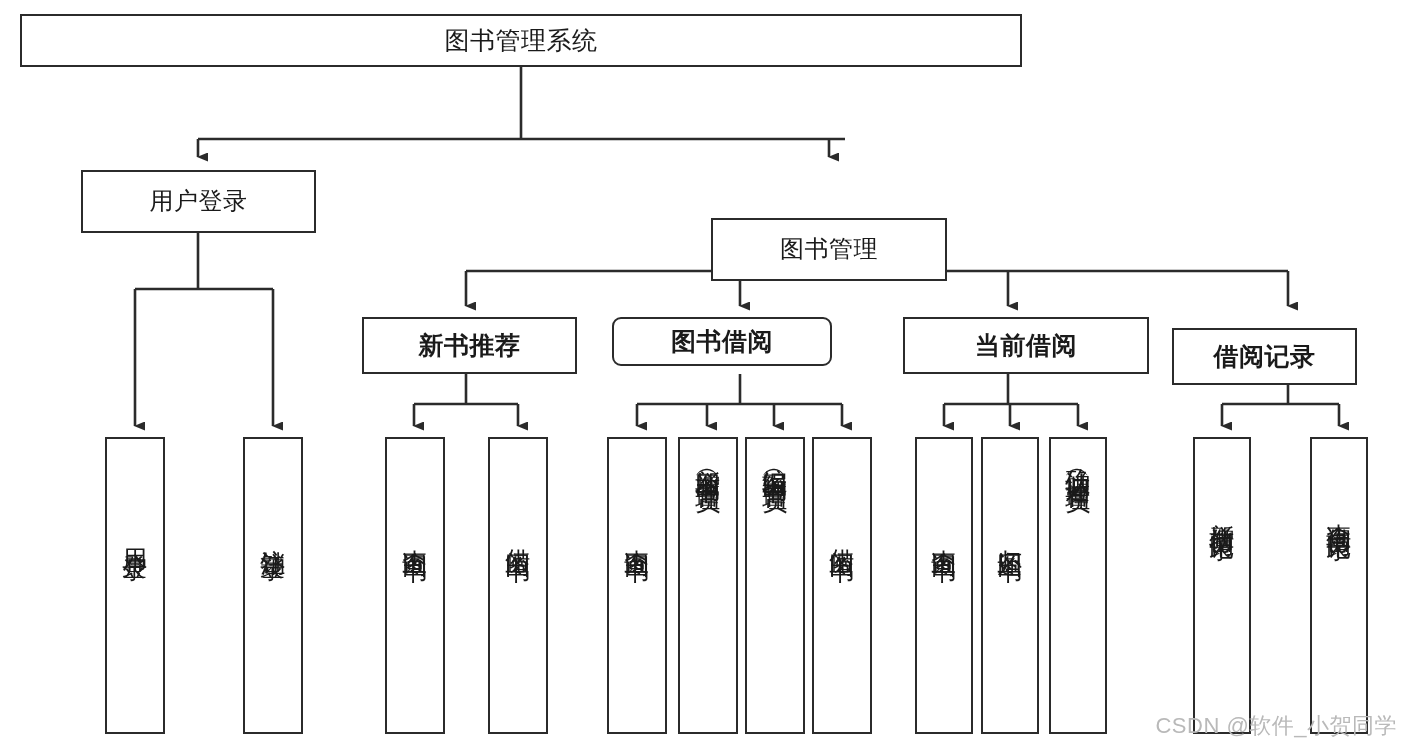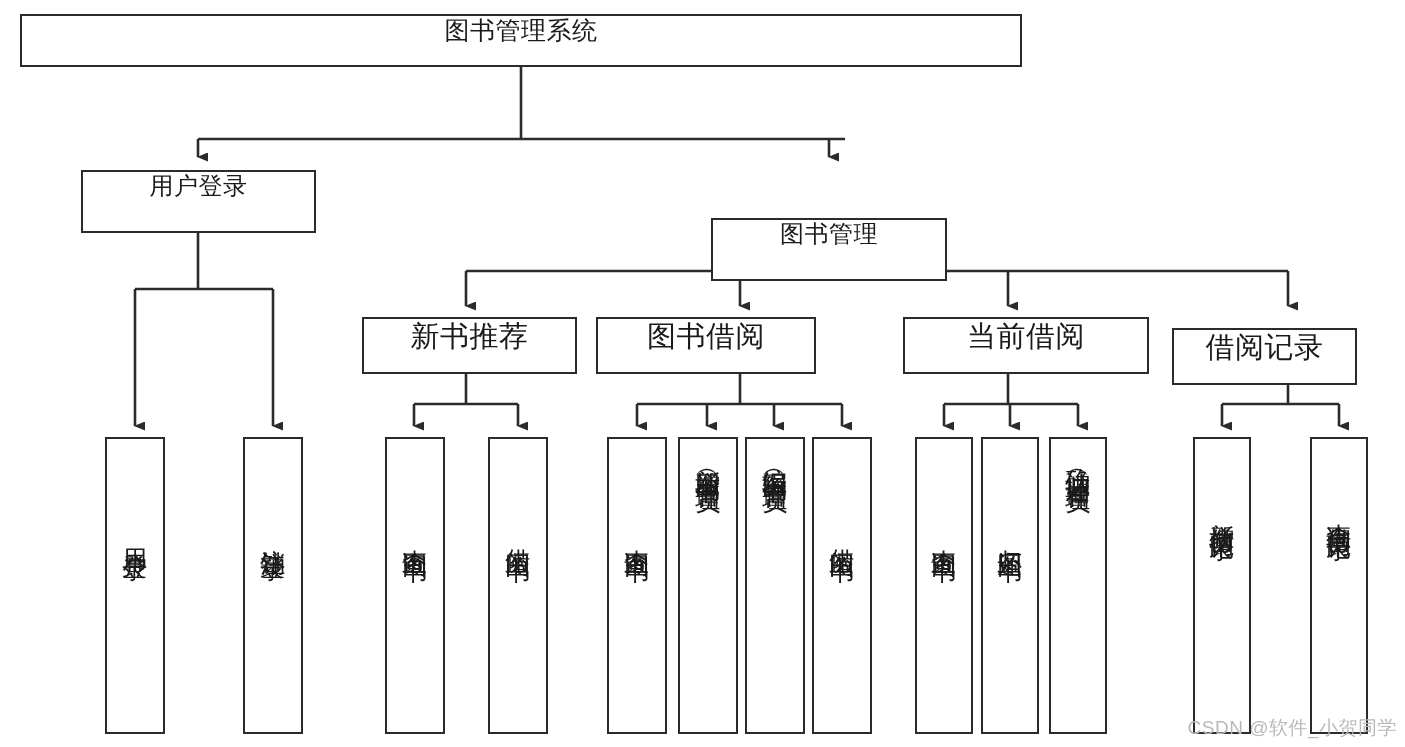--- a/index.html
+++ b/index.html
@@ -24,33 +24,34 @@
     top: 0;
     width: 1405px;
     height: 747px;
   }
   .node-box {
     position: absolute;
     box-sizing: border-box;
     background: #ffffff;
     border: 2px solid #2b2b2b;
     display: flex;
+    align-items: center;
     justify-content: center;
     overflow: hidden;
   }
   .node-label {
     color: #1a1a1a;
     text-align: center;
     line-height: 1.18;
     white-space: nowrap;
     letter-spacing: 0.5px;
   }
   .node-root .node-label { font-size: 25px; }
   .node-tier2 .node-label { font-size: 24px; }
-  .node-tier3 .node-label { font-size: 29px; }
+  .node-tier3 .node-label { font-size: 25px; font-weight: bold; }
   .node-leaf {
     align-items: flex-start;
     padding-top: 6px;
   }
   .node-leaf .node-label {
     writing-mode: vertical-rl;
     text-orientation: upright;
     font-size: 25px;
     line-height: 1.05;
     letter-spacing: 3px;
@@ -64,21 +65,21 @@
   .node-leaf.leaf-tall .node-label {
     padding-top: 4px;
   }
   .node-leaf.leaf-low .node-label {
     padding-top: 84px;
   }
   #watermark {
     position: absolute;
     right: 8px;
     bottom: 6px;
-    font-size: 19px;
+    font-size: 22px;
     color: #b9b9b9;
     white-space: nowrap;
     letter-spacing: 0.5px;
   }
 </style>
 </head>
 <body>
 
 <div id="diagram-canvas">
 
@@ -139,21 +140,21 @@
   <div class="node-box node-tier2" style="left:81px; top:170px; width:235px; height:63px;">
     <span class="node-label">用户登录</span>
   </div>
   <div class="node-box node-tier2" style="left:711px; top:170px; width:236px; height:63px;margin-top:48px;">
     <span class="node-label">图书管理</span>
   </div>
 
   <div class="node-box node-tier3" style="left:362px; top:317px; width:215px; height:57px;">
     <span class="node-label">新书推荐</span>
   </div>
-  <div class="node-box node-tier3" style="left:596px; top:317px; width:220px; height:57px;">
+  <div class="node-box node-tier3" style="left:612px; top:317px; width:220px; height:49px;border-radius:9px;">
     <span class="node-label">图书借阅</span>
   </div>
   <div class="node-box node-tier3" style="left:903px; top:317px; width:246px; height:57px;">
     <span class="node-label">当前借阅</span>
   </div>
   <div class="node-box node-tier3" style="left:1172px; top:328px; width:185px; height:57px;">
     <span class="node-label">借阅记录</span>
   </div>
 
   <div class="node-box node-leaf leaf-low" style="left:105px; top:437px; width:60px; height:297px;">

